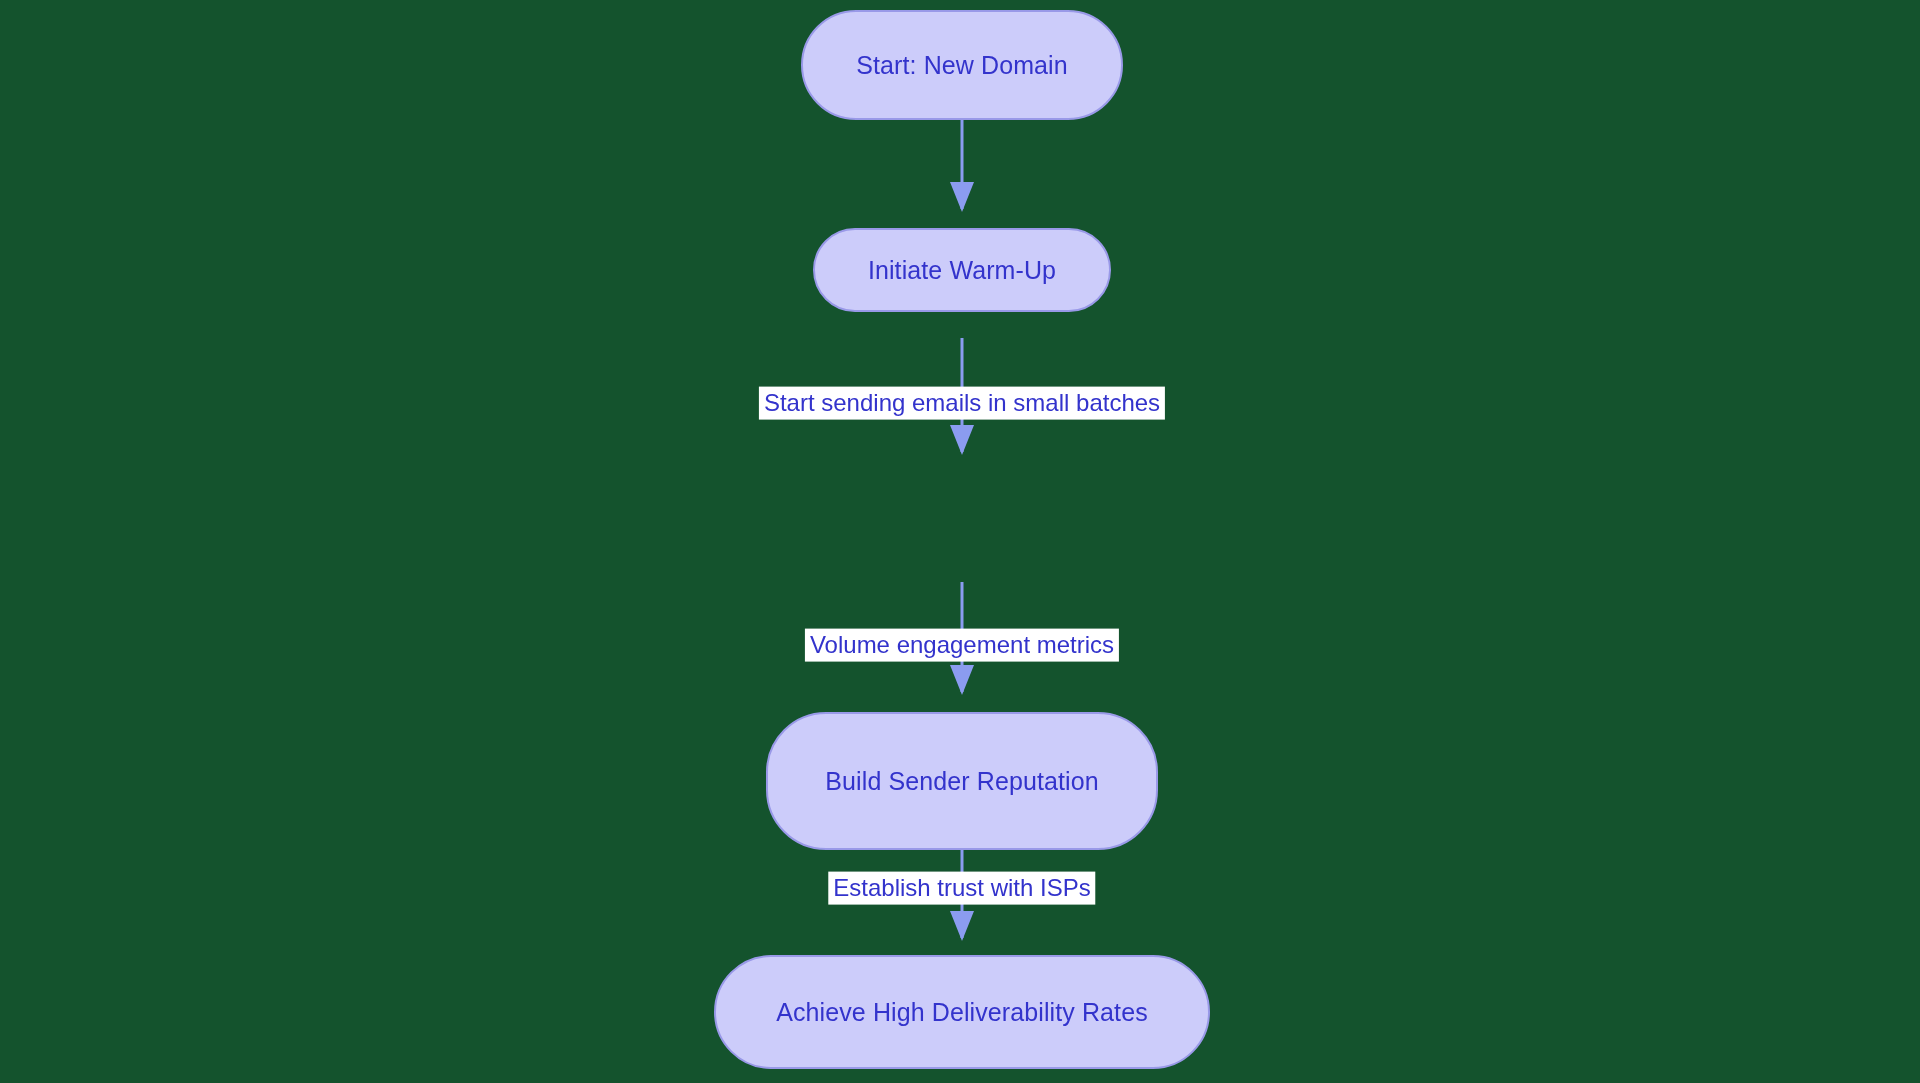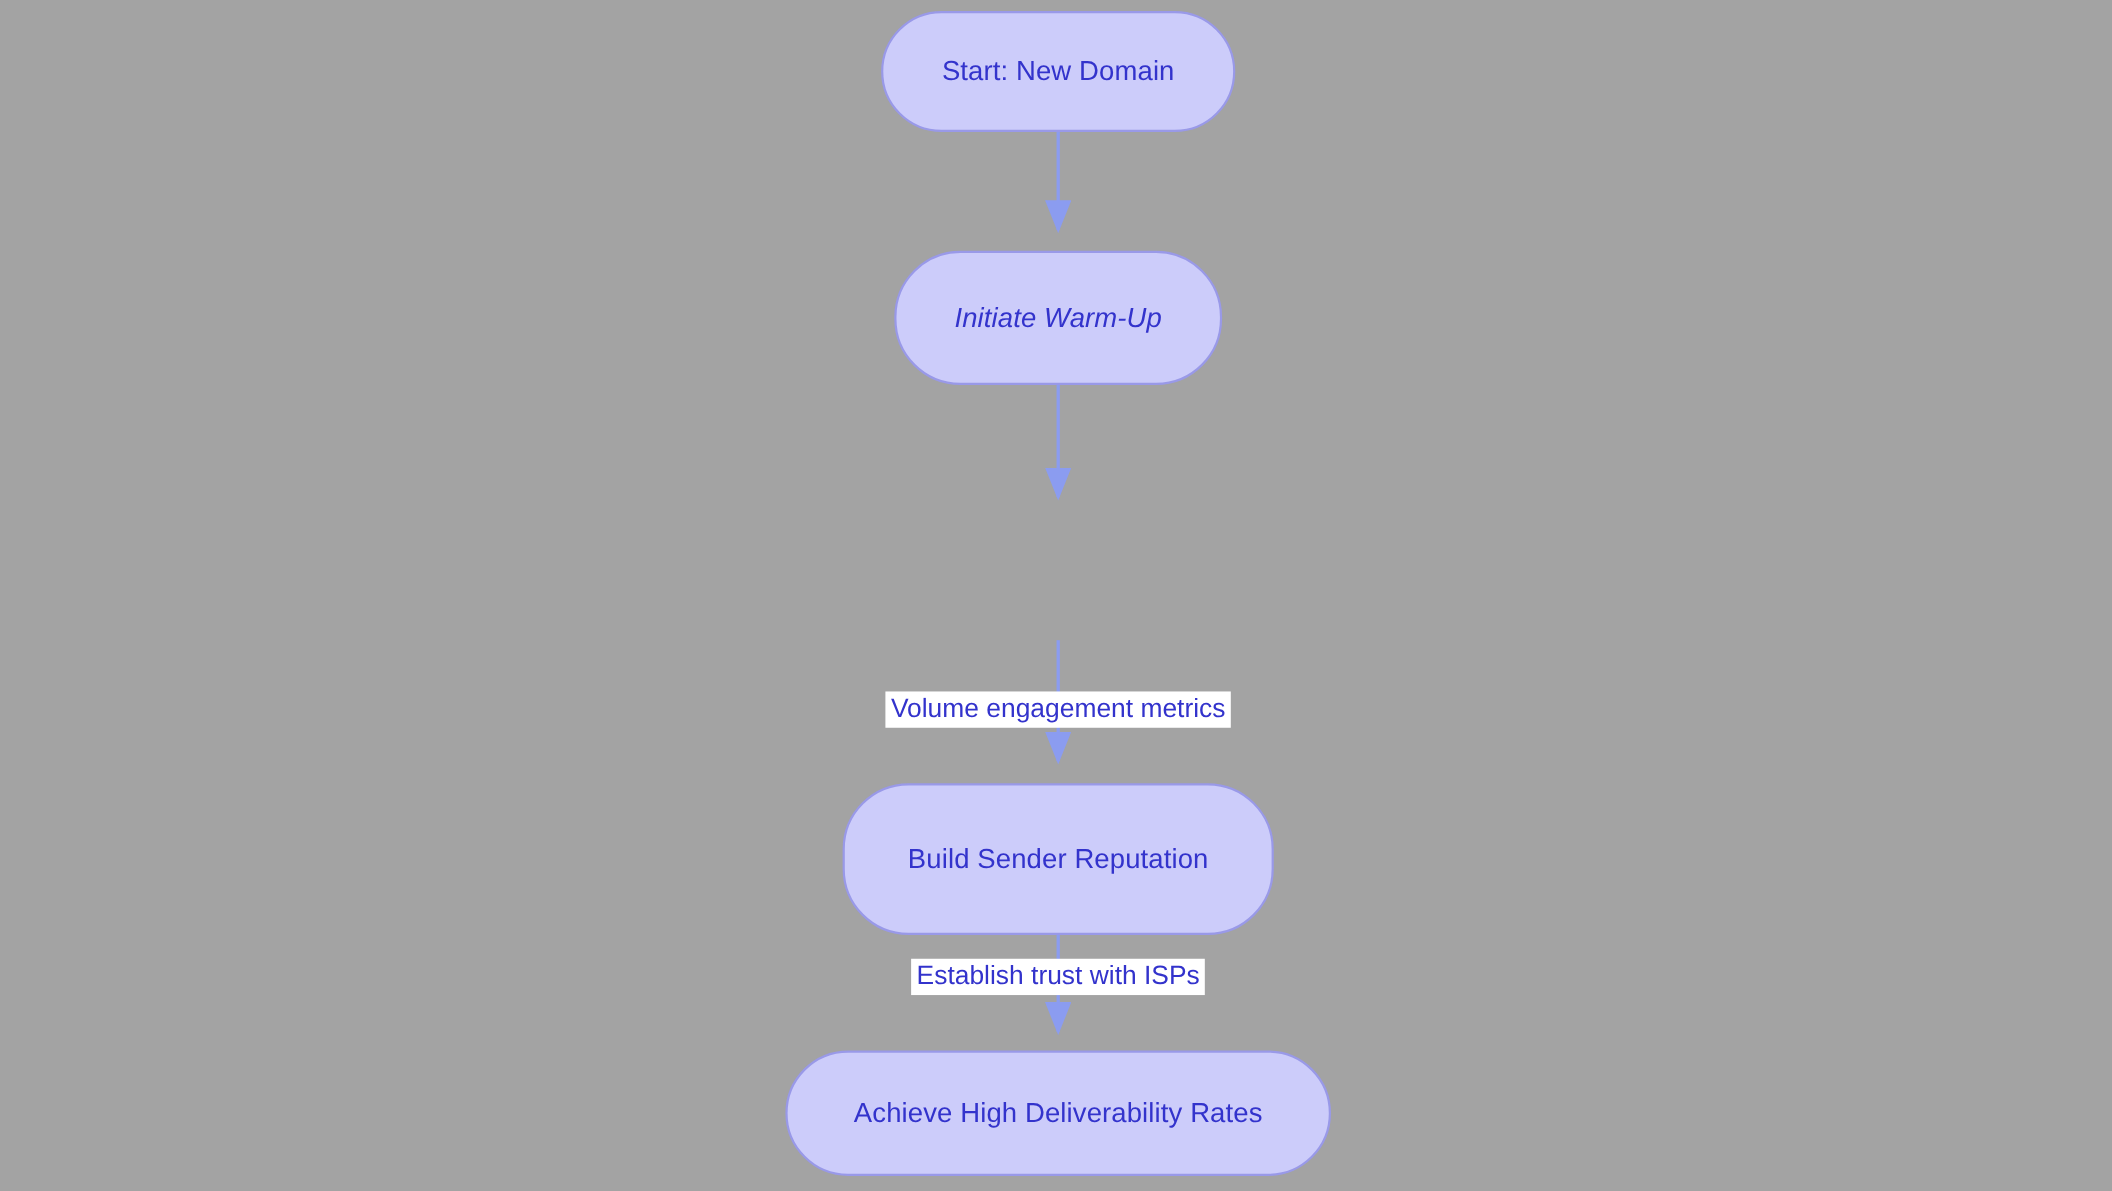--- a/index.html
+++ b/index.html
@@ -12,21 +12,21 @@
     width: 1920px;
     height: 1083px;
     overflow: hidden;
     font-family: "Liberation Sans", sans-serif;
   }
 
   #flow-canvas {
     position: relative;
     width: 1920px;
     height: 1083px;
-    background: #a3a3a3;
+    background: #14532d;
   }
 
   
   #edge-layer {
     position: absolute;
     left: 0;
     top: 0;
     width: 1920px;
     height: 1083px;
     pointer-events: none;
@@ -96,31 +96,32 @@
 
     <g>
       <line x1="962" y1="826" x2="962" y2="938" stroke="#8b9cf0" stroke-width="3" marker-end="url(#arrowhead)"></line>
     </g>
   </svg>
 
   <div class="node" style="left:801px; top:10px; width:322px; height:110px;">
     <span class="node-label">Start: New Domain</span>
   </div>
 
-  <div class="node" style="left:813px; top:228px; width:298px; height:122px;font-style:italic;">
+  <div class="node" style="left:813px; top:228px; width:298px; height:84px;">
     <span class="node-label">Initiate Warm-Up</span>
   </div>
 
 
   <div class="node" style="left:766px; top:712px; width:392px; height:138px;">
     <span class="node-label">Build Sender Reputation</span>
   </div>
 
   <div class="node" style="left:714px; top:955px; width:496px; height:114px;">
     <span class="node-label">Achieve High Deliverability Rates</span>
   </div>
 
+  <div class="edge-label" style="left:962px; top:403px;">Start sending emails in small batches</div>
 
   <div class="edge-label" style="left:962px; top:645px;">Volume engagement metrics</div>
 
   <div class="edge-label" style="left:962px; top:888px;text-align:right;">Establish trust with ISPs</div>
 
 </div>
 
 </body></html>

